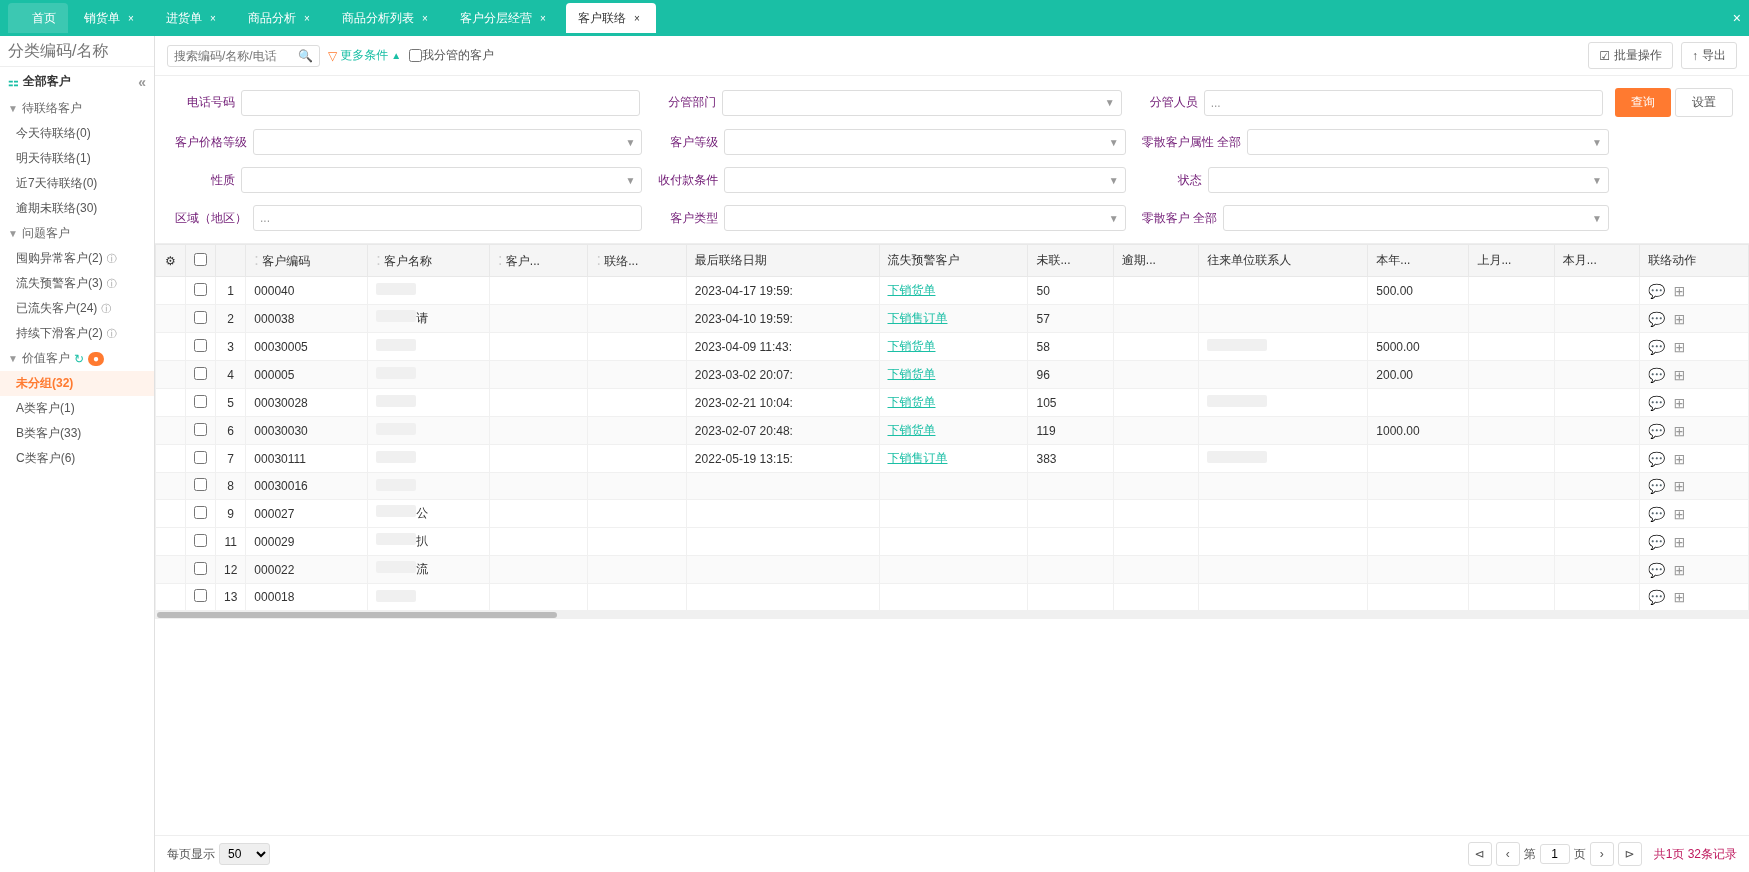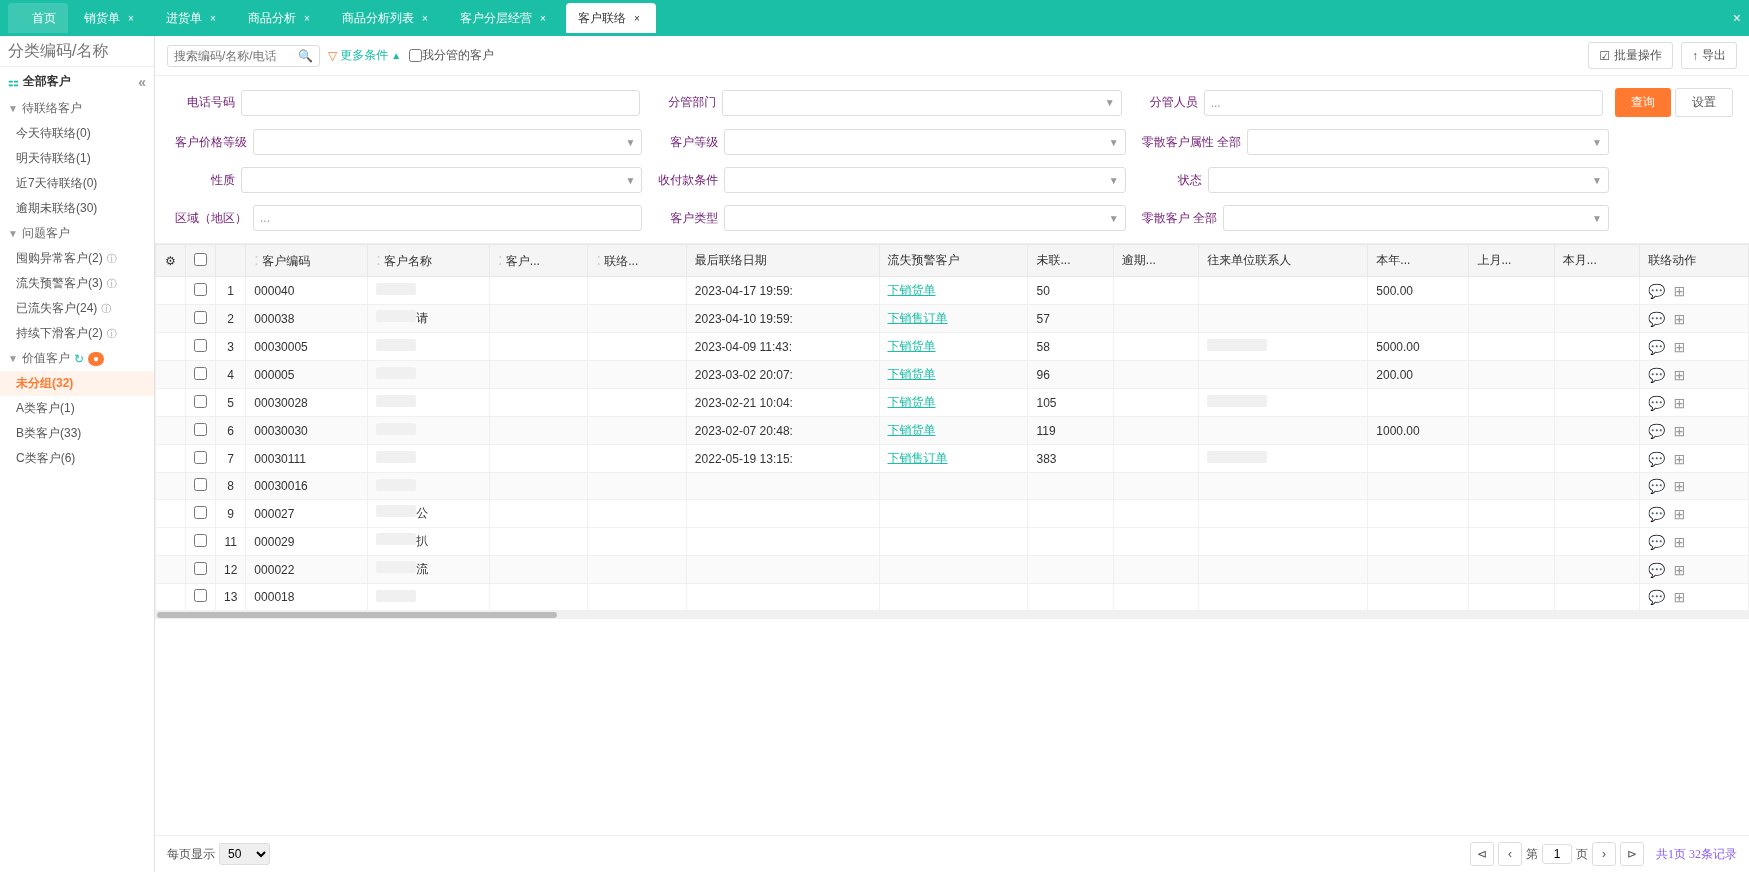--- a/index.html
+++ b/index.html
@@ -883,18 +883,18 @@
         </select>
       </div>
       <div class="page-nav">
         <button class="page-btn">⊲</button>
         <button class="page-btn">‹</button>
         <span>第</span>
         <input class="page-input" type="text" value="1" style="">
         <span>页</span>
         <button class="page-btn">›</button>
         <button class="page-btn">⊳</button>
-        <span style="margin-left:8px;color:#8b5cf6;font-family:Liberation Serif, serif;">共1页 32条记录</span>
+        <span style="margin-left:8px;color:#be185d;">共1页 32条记录</span>
       </div>
     </div>
 
   </div>
 </div>
 
 </body></html>

